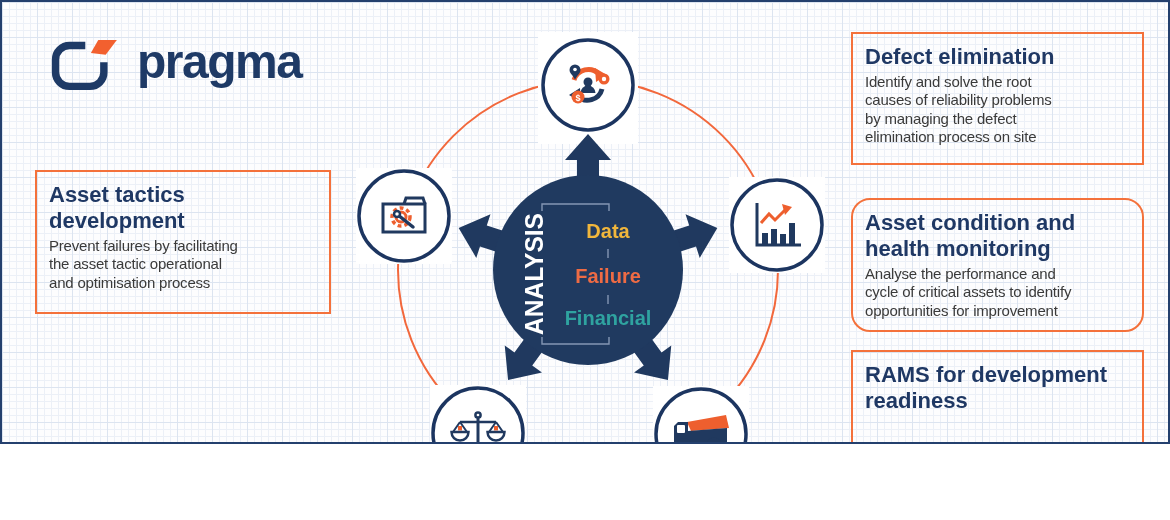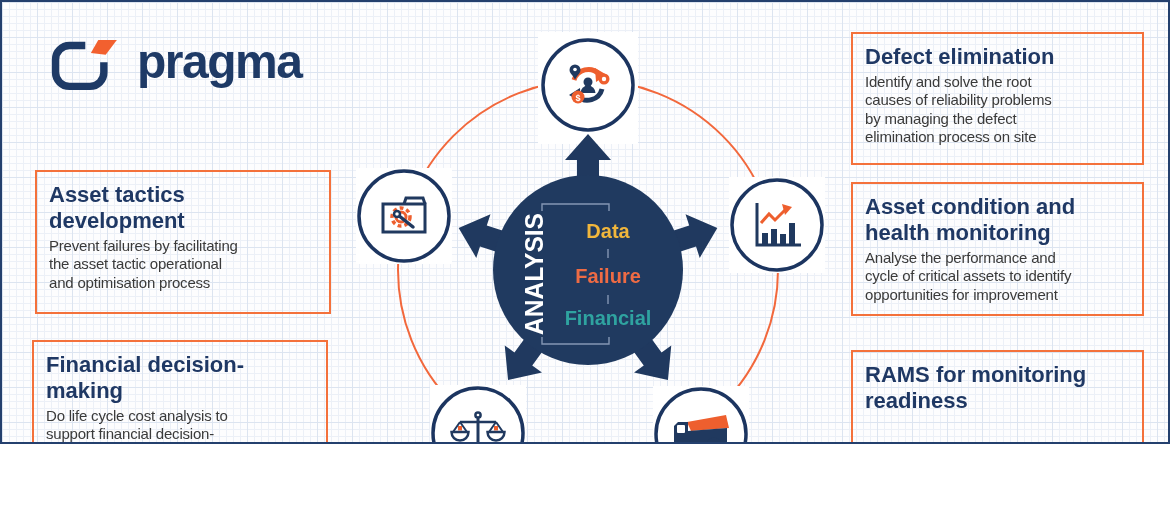--- a/index.html
+++ b/index.html
@@ -16,21 +16,21 @@
     background-size:35px 35px,35px 35px,7px 7px,7px 7px;
   }
   .logo{position:absolute;left:48px;top:34px;display:flex;align-items:center;gap:9px;}
   .logo-text{font-size:48px;font-weight:bold;color:#1e3a66;letter-spacing:-1.5px;line-height:1;padding-bottom:6px;}
   .card{position:absolute;box-sizing:border-box;border:2px solid #f4713b;padding:10px 4px 21px 12px;background:transparent;}
   .card-title{margin:0;font-size:22px;font-weight:bold;color:#1f3864;line-height:1.18;white-space:pre-line;}
   .card-body{margin:3px 0 0;font-size:15px;color:#3a3a3a;line-height:1.22;white-space:pre-line;letter-spacing:-0.2px;}
   #card-l0{left:33px;top:168px;width:296px;height:144px;}
   #card-l1{left:30px;top:338px;width:296px;height:160px;}
   #card-r0{left:849px;top:30px;width:293px;height:133px;}
-  #card-r1{left:849px;top:180px;width:293px;height:134px;}
+  #card-r1{left:849px;top:196px;width:293px;height:134px;border-radius:19px;}
   #card-r2{left:849px;top:348px;width:293px;height:158px;}
   .hub{position:absolute;left:336px;top:18px;}
   .hub text{font-family:"Liberation Sans",sans-serif;font-weight:bold;}
 </style>
 </head>
 <body>
 
 <div class="stage">
 
   <div class="logo">
@@ -41,45 +41,37 @@
     <span class="logo-text">pragma</span>
   </div>
 
   <div class="card" id="card-l0">
     <h2 class="card-title">Asset tactics
 development</h2>
     <p class="card-body">Prevent failures by facilitating
 the asset tactic operational
 and optimisation process</p>
   </div>
-  <div class="card" id="card-l1">
-    <h2 class="card-title">Financial decision-
-making</h2>
-    <p class="card-body">Do life cycle cost analysis to
-support financial decision-
-making during the assets’
-life-cycle</p>
-  </div>
 
   <div class="card" id="card-r0">
     <h2 class="card-title">Defect elimination</h2>
     <p class="card-body">Identify and solve the root
 causes of reliability problems
 by managing the defect
 elimination process on site</p>
   </div>
   <div class="card" id="card-r1">
     <h2 class="card-title">Asset condition and
 health monitoring</h2>
     <p class="card-body">Analyse the performance and
 cycle of critical assets to identify
 opportunities for improvement</p>
   </div>
   <div class="card" id="card-r2">
-    <h2 class="card-title">RAMS for monitoring
+    <h2 class="card-title">RAMS for development
 readiness</h2>
   </div>
 
   <svg class="hub" width="500" height="500" viewBox="-250 -250 500 500">
 
     <circle r="190" fill="none" stroke="#f2683c" stroke-width="2"></circle>
 
     <g fill="#ffffff">
       <rect x="-50" y="-238" width="100" height="112"></rect>
       <rect x="-232" y="-102" width="96" height="96"></rect>

